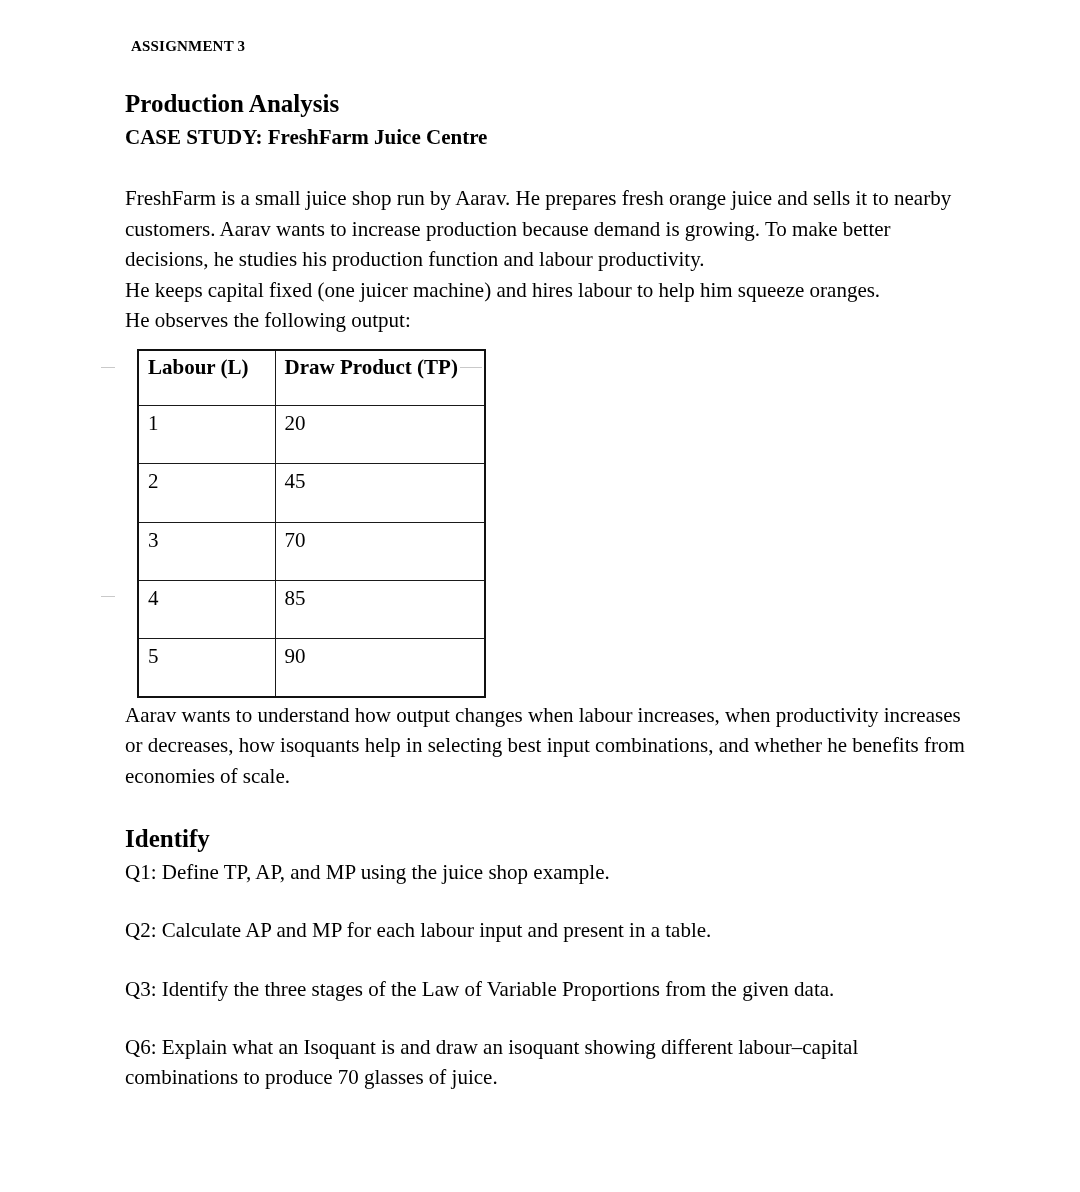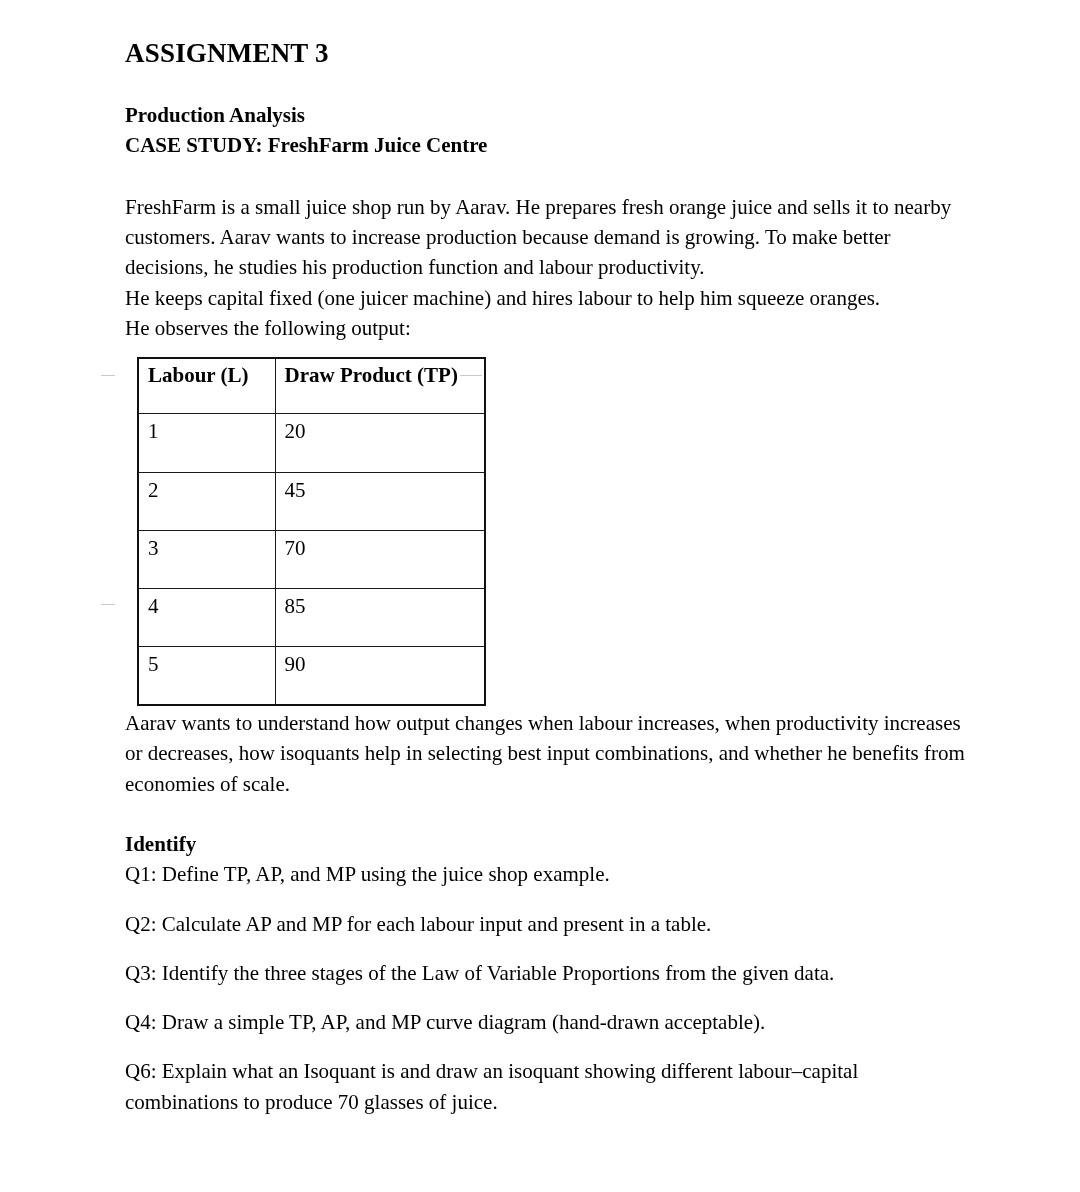--- a/index.html
+++ b/index.html
@@ -27,29 +27,29 @@
 
   
   .content {
     position: absolute;
     left: 125px;
     top: 38px;
     width: 845px;
   }
 
   .doc-title {
-    font-size: 27px;
+    font-size: 15px;
     font-weight: bold;
     letter-spacing: 0.2px;
-    margin: 0 0 31px 0;
+    margin: 0 0 31px 6px;
     line-height: 1.15;
   }
 
   .heading {
-    font-size: 21px;
+    font-size: 25px;
     font-weight: bold;
     margin: 0;
     line-height: 1.44;
   }
 
   .subheading {
     font-size: 21px;
     font-weight: bold;
     margin: 0;
     line-height: 1.44;
@@ -64,21 +64,21 @@
   .gap-intro { height: 31px; }
   .gap-before-table { height: 14px; }
   .gap-after-table { height: 2px; }
   .gap-before-questions { height: 30px; }
 
   .q-line {
     font-size: 21px;
     margin: 0;
     line-height: 1.44;
   }
-  .q-spaced { margin-top: 19px; }
+  .q-spaced { margin-top: 28px; }
 
   
   .table-wrap {
     position: relative;
     margin-left: -12px;
     padding-left: 24px;
   }
   table.tp-table {
     border-collapse: collapse;
     table-layout: fixed;
@@ -202,19 +202,18 @@
     <div class="gap-before-questions"></div>
 
     <div class="heading">Identify</div>
 
     <p class="q-line">Q1: Define TP, AP, and MP using the juice shop example.</p>
 
     <p class="q-line q-spaced">Q2: Calculate AP and MP for each labour input and present in a table.</p>
 
     <p class="q-line q-spaced">Q3: Identify the three stages of the Law of Variable Proportions from the given data.</p>
 
-    <p class="q-line q-spaced">Q4: Draw a simple TP, AP, and MP curve diagram (hand-drawn acceptable).</p>
 
 
     <p class="q-line q-spaced">Q6: Explain what an Isoquant is and draw an isoquant showing different labour–capital combinations to produce 70 glasses of juice.</p>
 
   </div>
 </div>
 
 </body></html>

